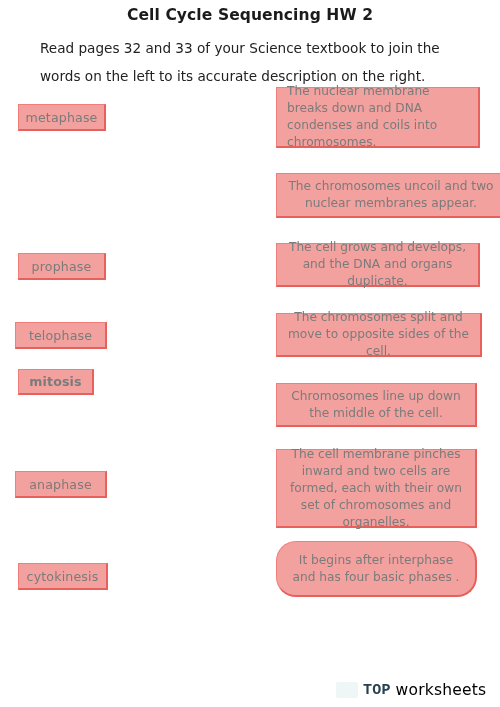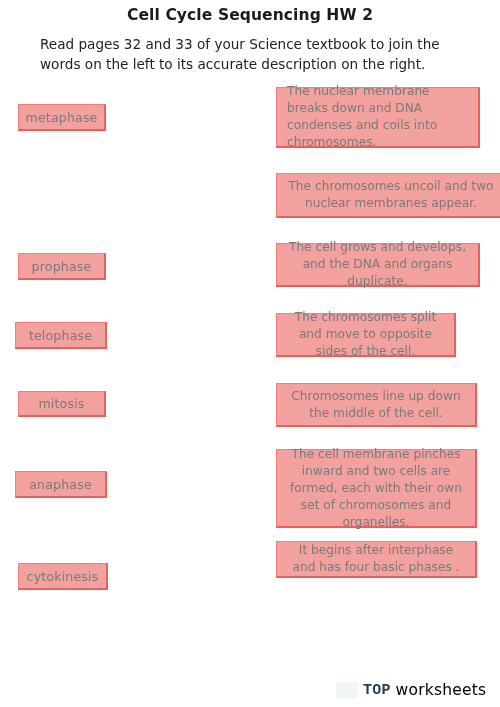--- a/index.html
+++ b/index.html
@@ -34,21 +34,21 @@
     letter-spacing: 0.1px;
     color: #1b1b1b;
   }
 
   .instructions {
     position: absolute;
     left: 40px;
     top: 34px;
     width: 424px;
     font-size: 13.6px;
-    line-height: 20px;
+    line-height: 28px;
     color: #222222;
     text-align: left;
   }
 
   
   .box {
     position: absolute;
     box-sizing: border-box;
     background: #f3a19e;
     border: 1px solid #f07f7c;
@@ -118,39 +118,39 @@
 
   <div class="instructions">Read pages 32 and 33 of your Science textbook to join the words on the left to its accurate description on the right.</div>
 
   <div class="box term" style="left:18px;  top:104px; width:88px;  height:27px;">metaphase</div>
 
 
   <div class="box term" style="left:18px;  top:253px; width:88px;  height:27px;">prophase</div>
 
   <div class="box term" style="left:15px;  top:322px; width:92px;  height:27px;">telophase</div>
 
-  <div class="box term" style="left:18px;  top:391px; width:88px;  height:26px;">mitosis</div>
+  <div class="box term" style="left:18px;  top:369px; width:76px;  height:26px;font-weight:bold;">mitosis</div>
 
   <div class="box term" style="left:15px;  top:471px; width:92px;  height:27px;">anaphase</div>
 
   <div class="box desc left-align" style="left:276px; top:87px;  width:204px; height:61px;">The nuclear membrane breaks down and DNA condenses and coils into chromosomes.</div>
 
   <div class="box term" style="left:18px;  top:563px; width:90px;  height:27px;">cytokinesis</div>
 
   <div class="box desc" style="left:276px; top:173px; width:231px; height:45px;">The chromosomes uncoil and two nuclear membranes appear.</div>
 
   <div class="box desc" style="left:276px; top:243px; width:204px; height:44px;">The cell grows and develops, and the DNA and organs duplicate.</div>
 
-  <div class="box desc" style="left:276px; top:313px; width:180px; height:44px;">The chromosomes split and move to opposite sides of the cell.</div>
+  <div class="box desc" style="left:276px; top:313px; width:206px; height:44px;">The chromosomes split and move to opposite sides of the cell.</div>
 
   <div class="box desc" style="left:276px; top:383px; width:201px; height:44px;">Chromosomes line up down the middle of the cell.</div>
 
   <div class="box desc" style="left:276px; top:449px; width:201px; height:79px;">The cell membrane pinches inward and two cells are formed, each with their own set of chromosomes and organelles.</div>
 
-  <div class="box desc" style="left:276px; top:541px; width:201px; height:37px;">It begins after interphase and has four basic phases .</div>
+  <div class="box desc" style="left:276px; top:541px; width:201px; height:56px;border-radius:20px;">It begins after interphase and has four basic phases .</div>
 
   <div class="brand">
     <span class="brand-mark"></span>
     <span class="brand-top">TOP</span>
     <span class="brand-ws">worksheets</span>
   </div>
 
 </div>
 
 </body></html>

